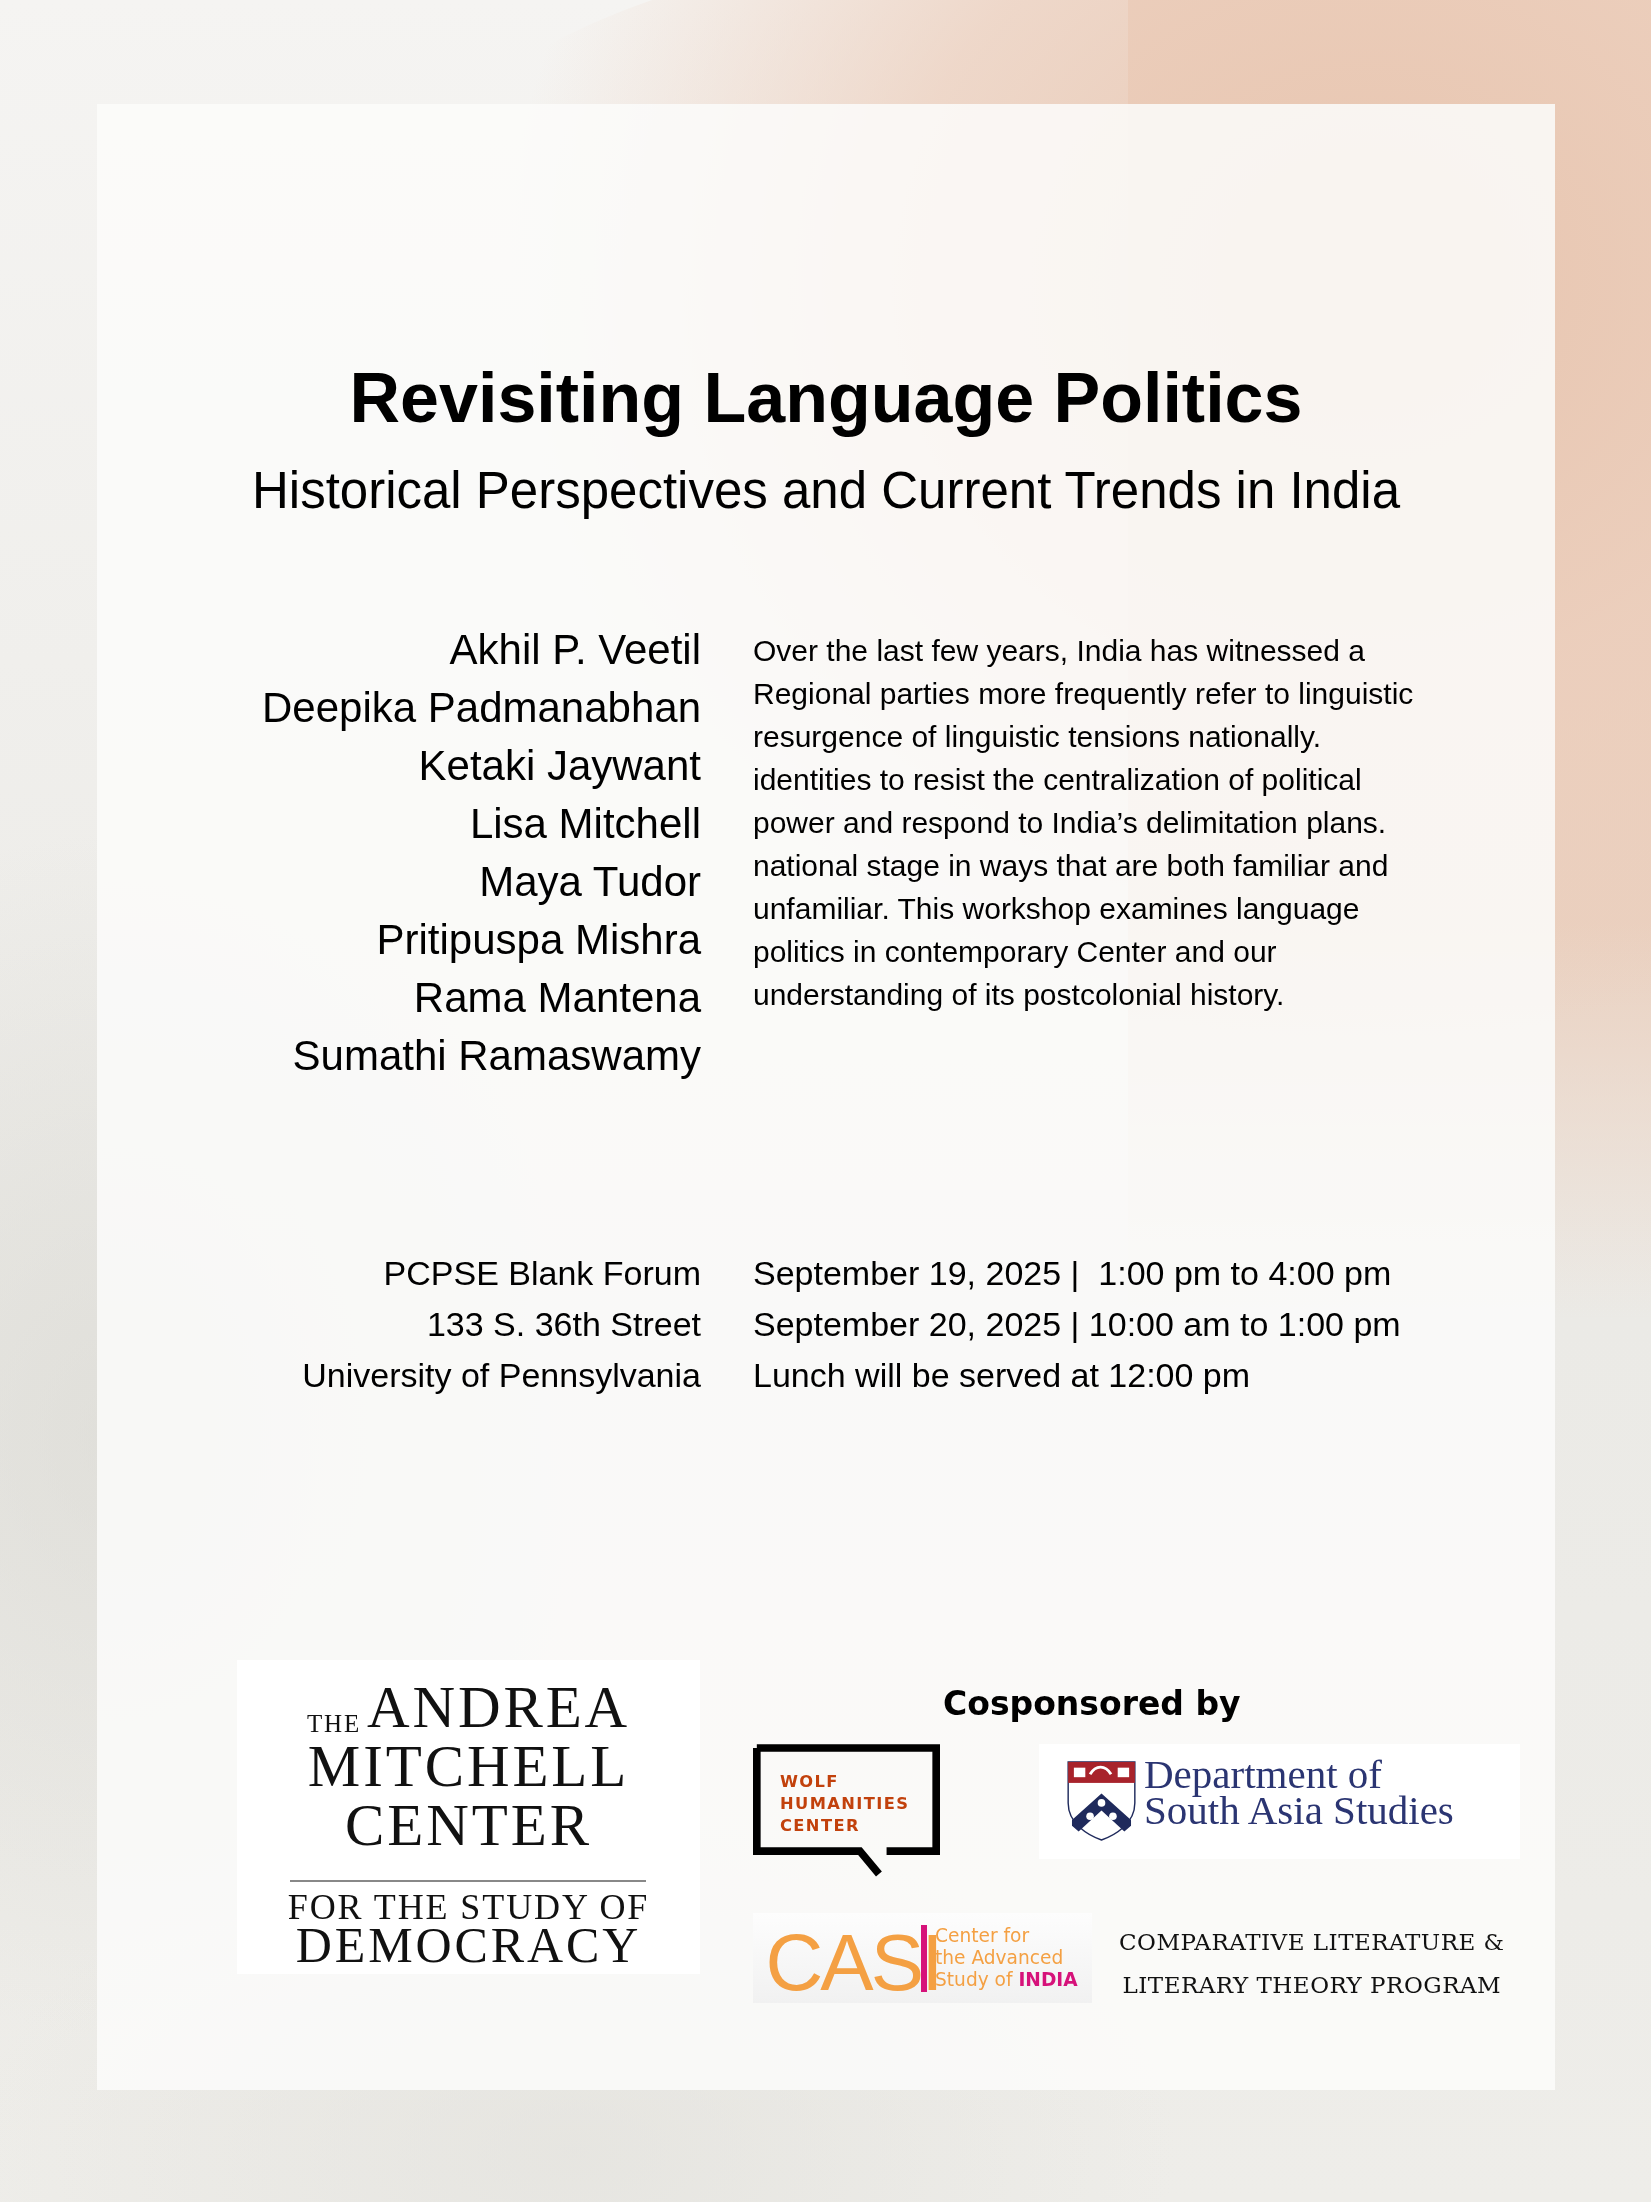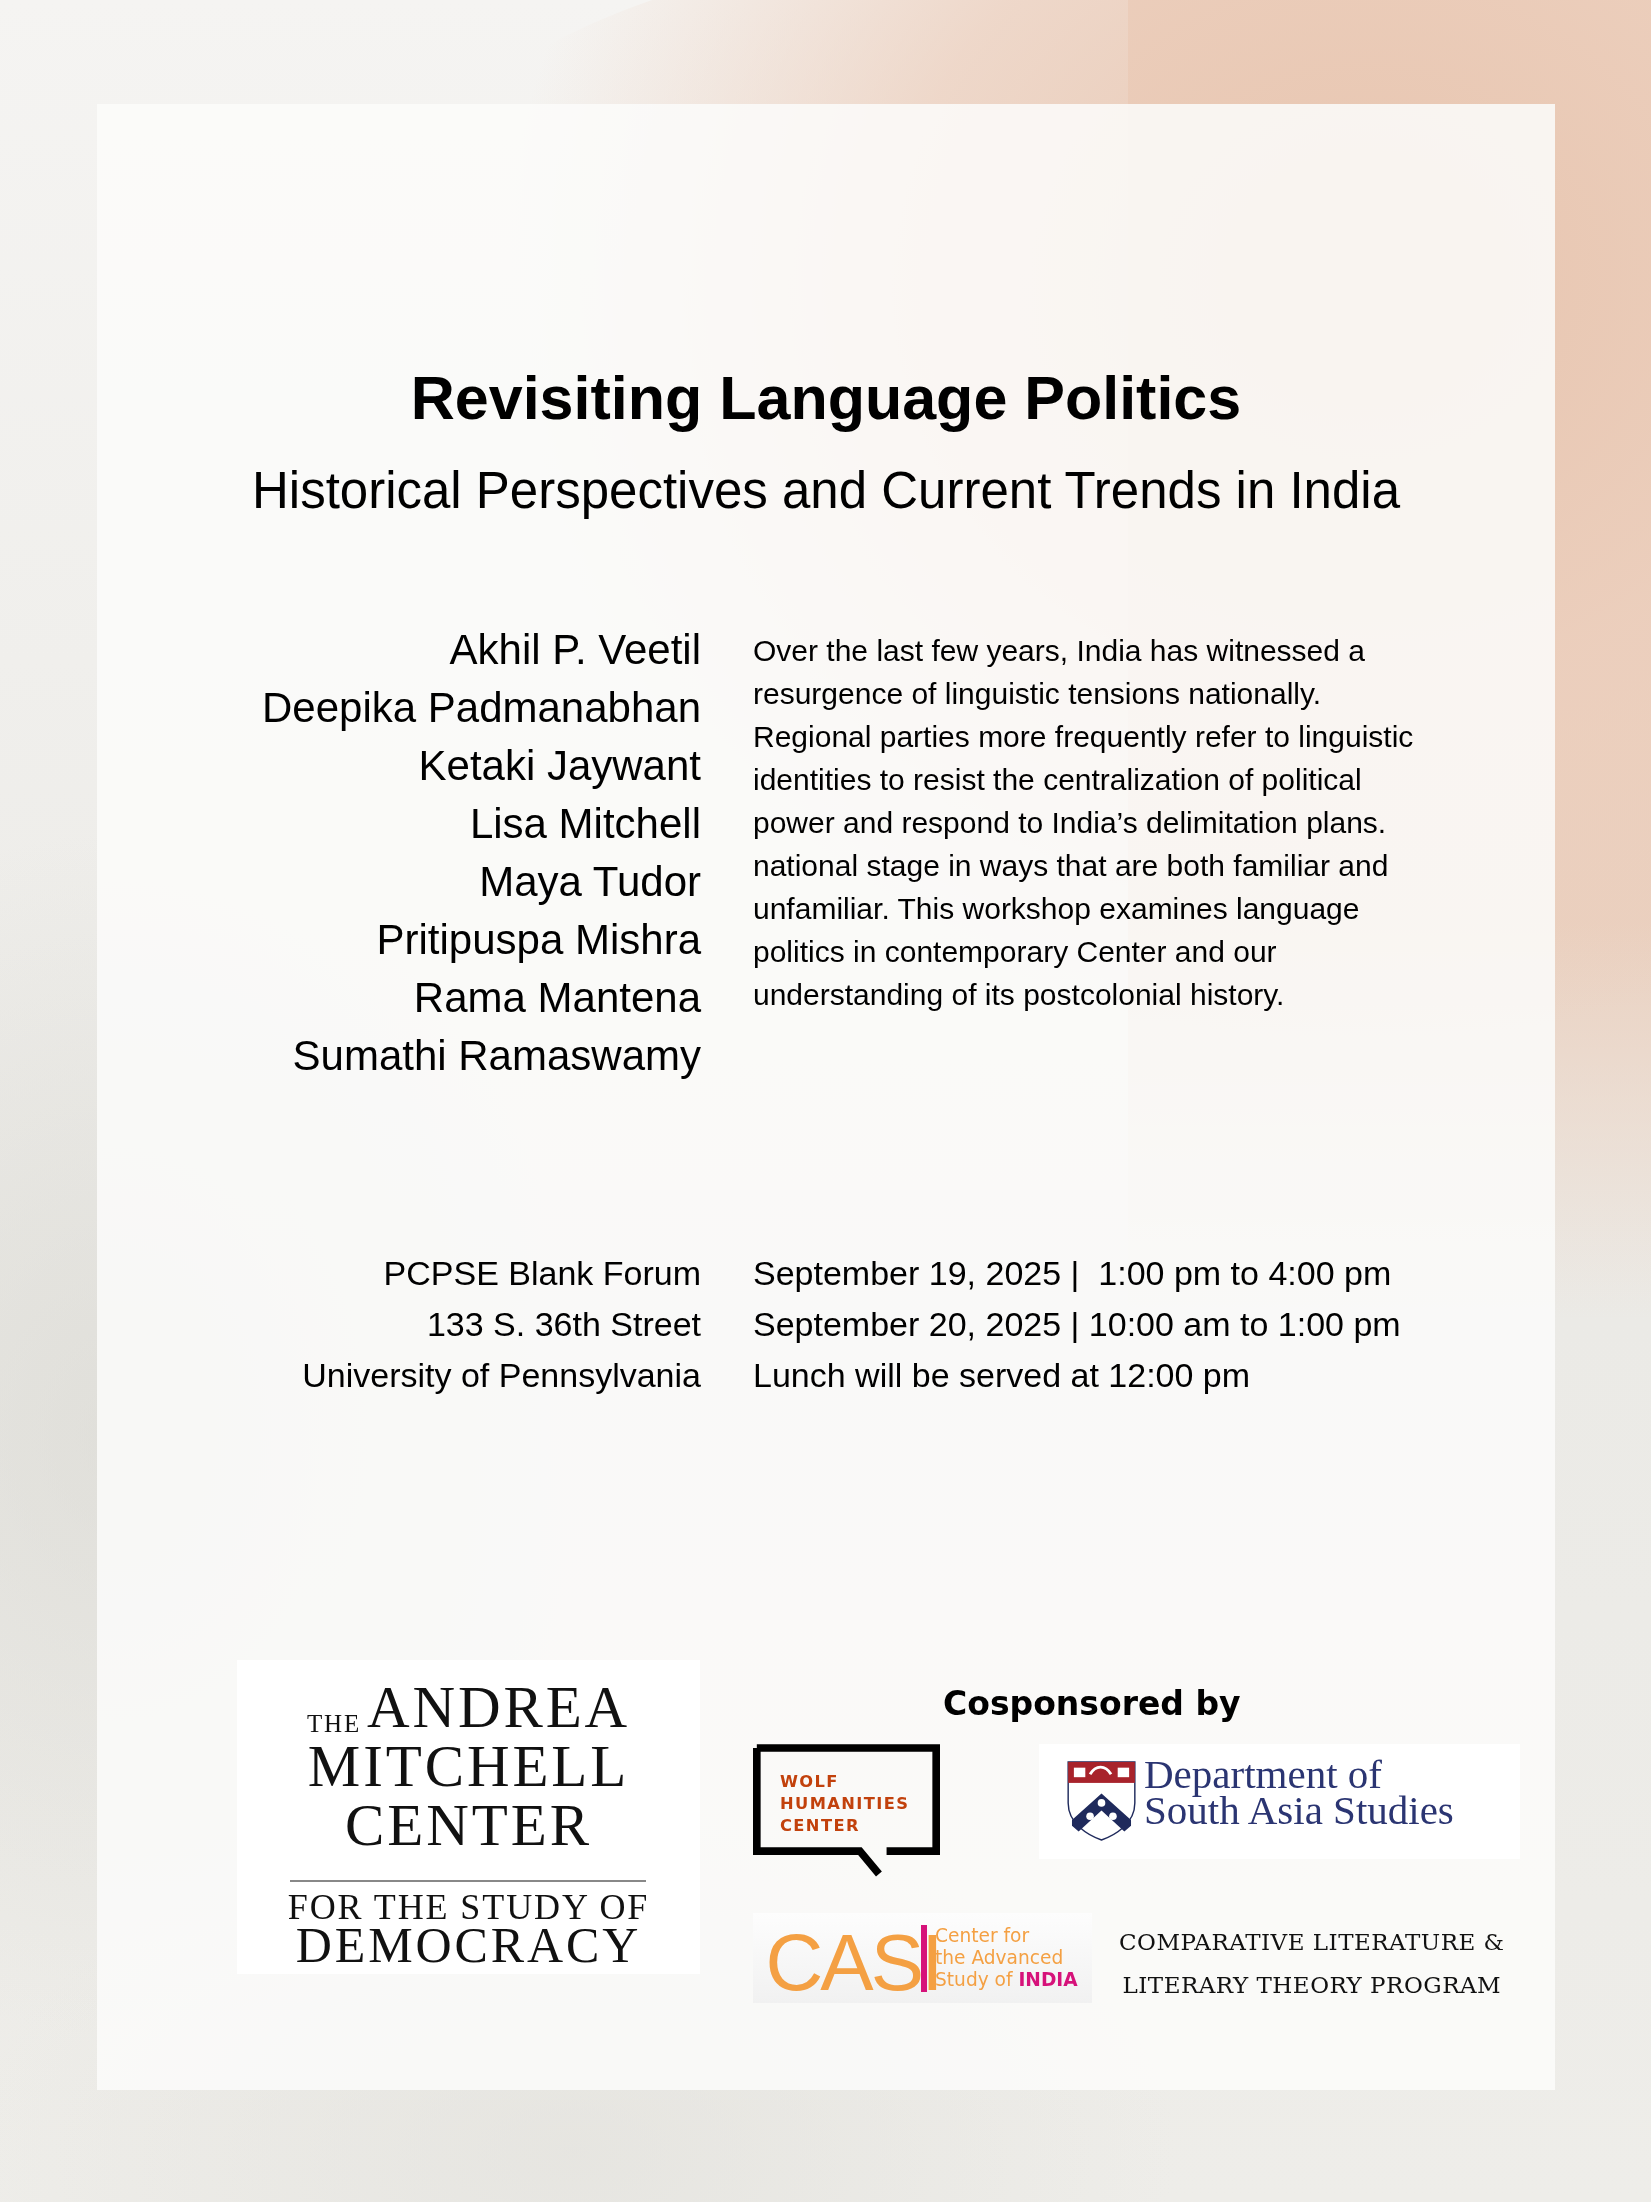--- a/index.html
+++ b/index.html
@@ -25,21 +25,21 @@
   .bg-peach2 {
     position:absolute; left:1128px; top:0; width:524px; height:1319px;
     background:linear-gradient(180deg, #ecd1bf 0%, #ead0bf 70%, rgba(236,214,200,0) 100%);
   }
   .panel {
     position:absolute; left:97px; top:104px; width:1458px; height:1986px;
     background:rgba(252,251,250,0.86);
   }
   .title {
     position:absolute; left:97px; top:346px; width:1458px; text-align:center;
-    font-size:61px; font-weight:bold; line-height:105px; letter-spacing:0px;
+    font-size:70px; font-weight:bold; line-height:105px; letter-spacing:0px;
   }
   .subtitle {
     position:absolute; left:97px; top:459px; width:1458px; text-align:center;
     font-size:51px; line-height:63px;
   }
   .names {
     position:absolute; right:951px; top:621px; text-align:right;
     font-size:42px; line-height:58px;
   }
   .names div { white-space:nowrap; }
@@ -137,22 +137,22 @@
   <div>Ketaki Jaywant</div>
   <div>Lisa Mitchell</div>
   <div>Maya Tudor</div>
   <div>Pritipuspa Mishra</div>
   <div>Rama Mantena</div>
   <div>Sumathi Ramaswamy</div>
 </div>
 
 <div class="para">
   <div>Over the last few years, India has witnessed a</div>
+  <div>Regional parties more frequently refer to linguistic</div>
   <div>resurgence of linguistic tensions nationally.</div>
-  <div>Regional parties more frequently refer to linguistic</div>
   <div>identities to resist the centralization of political</div>
   <div>power and respond to India’s delimitation plans.</div>
   <div>national stage in ways that are both familiar and</div>
   <div>unfamiliar. This workshop examines language</div>
   <div>politics in contemporary Center and our</div>
   <div>understanding of its postcolonial history.</div>
 </div>
 
 <div class="venue">
   <div>PCPSE Blank Forum</div>

